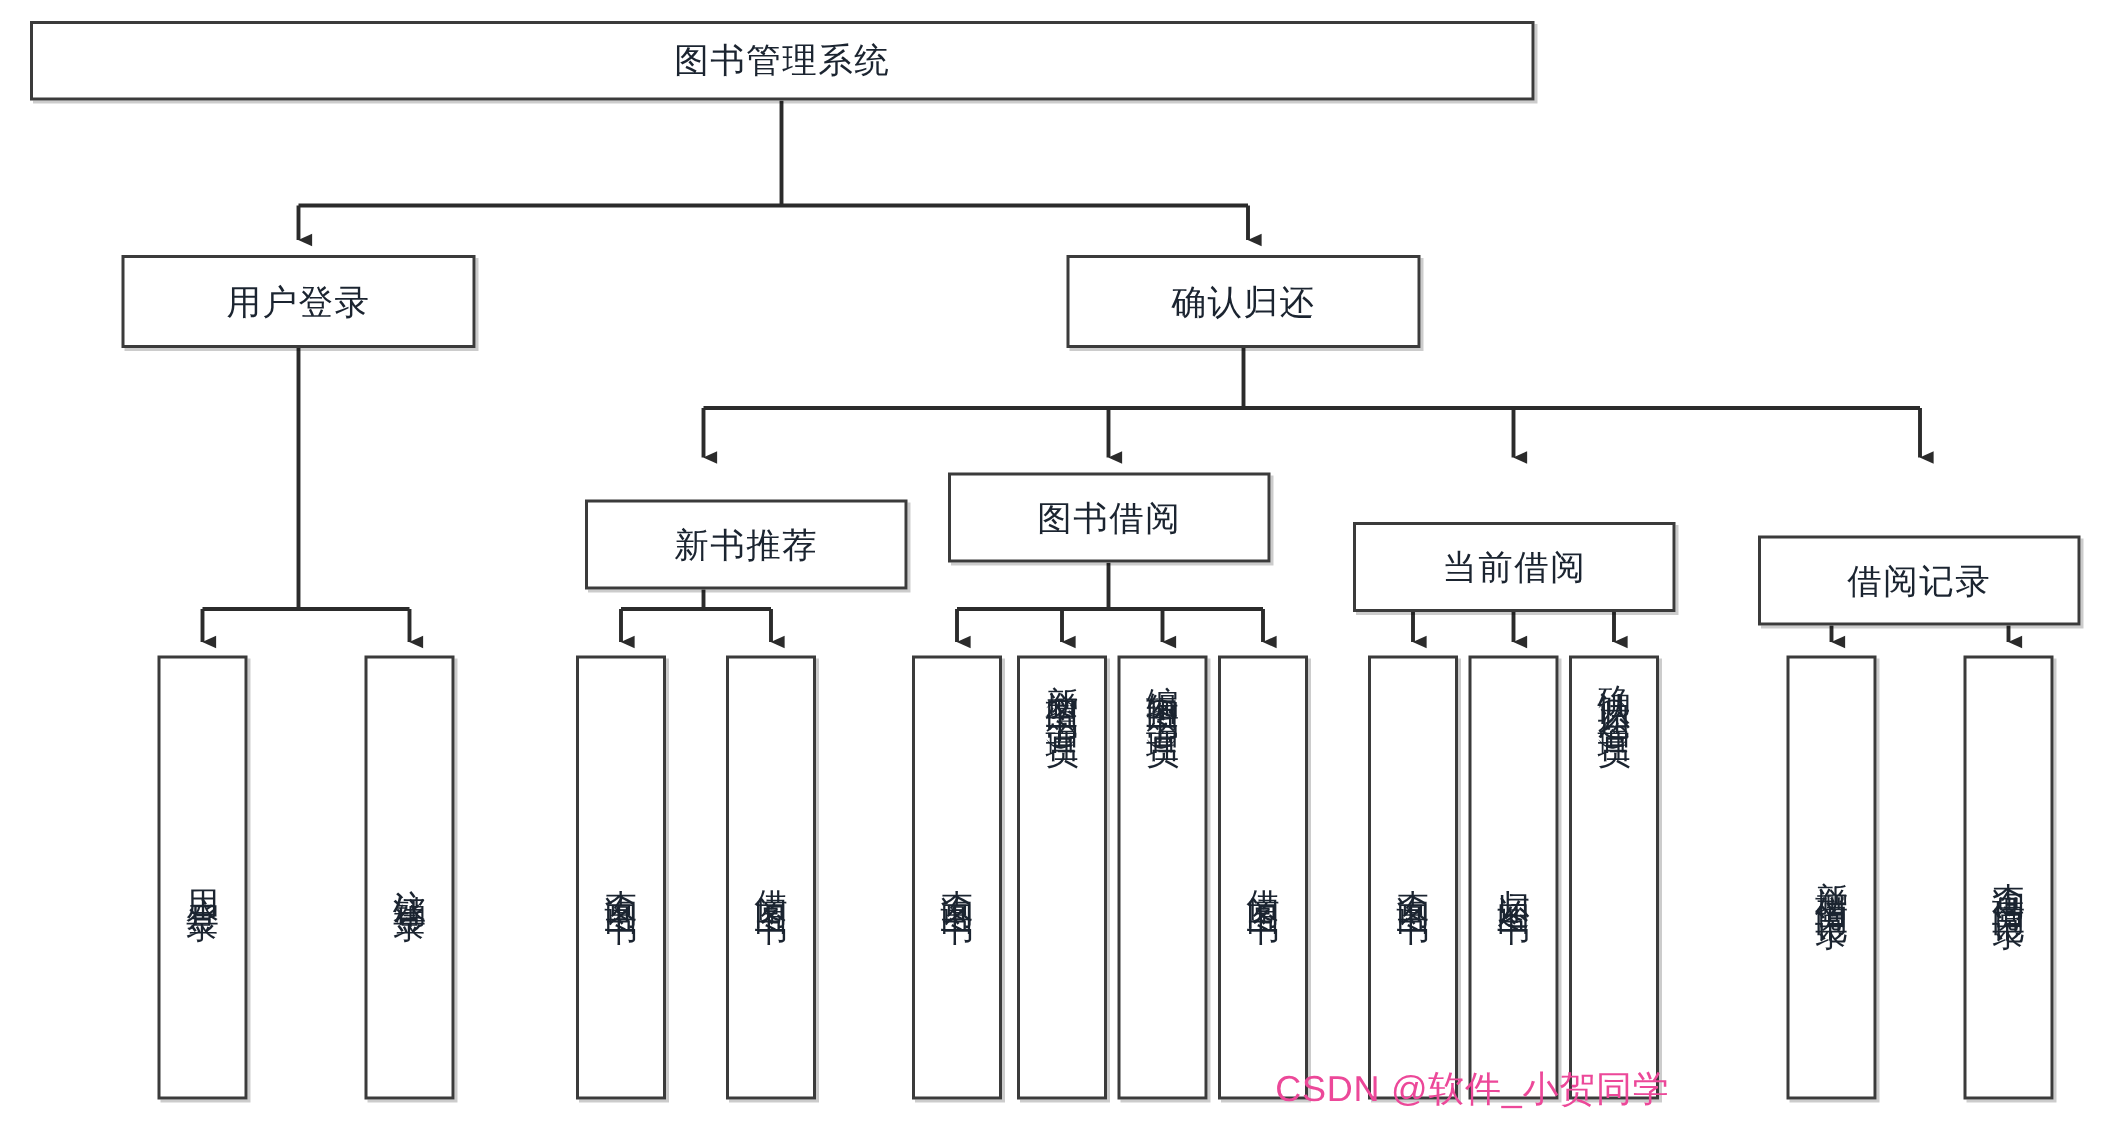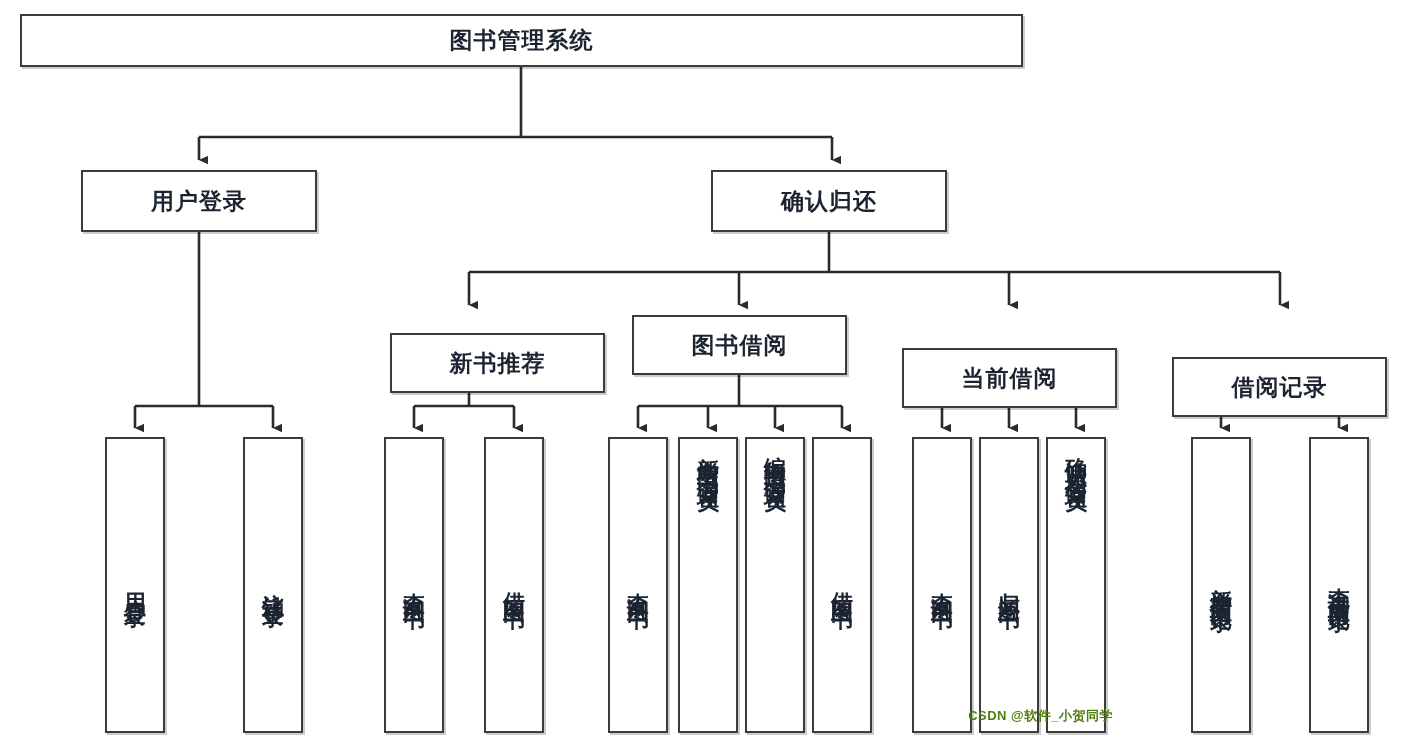--- a/index.html
+++ b/index.html
@@ -1,21 +1,21 @@
 <!DOCTYPE html>
 <html><head>
 <meta charset="utf-8">
 <style>
   html,body{margin:0;padding:0;background:#ffffff;}
   body{
     width:1405px;height:747px;
     font-family:"Liberation Sans","DejaVu Sans",sans-serif;
     overflow:hidden;
   }
-  #stage{position:relative;width:1121px;height:747px;background:#ffffff;font-weight:bold;}
+  #stage{position:relative;width:1121px;height:747px;background:#ffffff;}
   svg#wires{position:absolute;left:0;top:0;width:1405px;height:747px;}
   .node{
     position:absolute;
     box-sizing:border-box;
     background:#ffffff;
     border:2.5px solid #3b3b3b;
     display:flex;
     align-items:center;
     justify-content:center;
     box-shadow:2px 2px 0 rgba(0,0,0,0.20);
@@ -32,23 +32,23 @@
     writing-mode:vertical-rl;
     text-orientation:upright;
     font-size:22px;
     letter-spacing:5px;
     line-height:1.0;
     white-space:nowrap;
   }
   .node.vmid{align-items:center;}
   .watermark{
     position:absolute;
-    right:8px;bottom:22px;
-    color:#4d7c0f;
-    font-size:13px;
+    right:8px;bottom:5px;
+    color:#ec4899;
+    font-size:24px;
     letter-spacing:0.5px;
     white-space:nowrap;
     user-select:none;
   }
 </style>
 </head>
 <body>
 
 <div id="stage">
 

